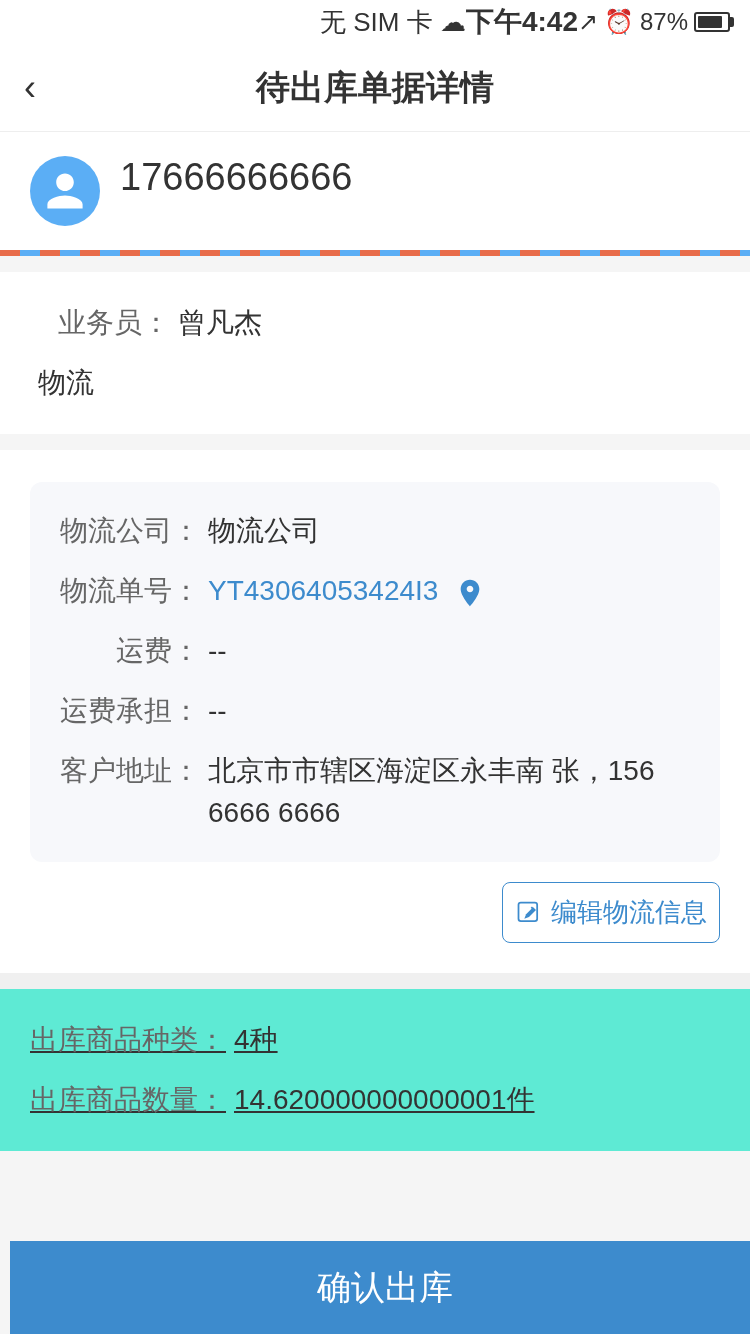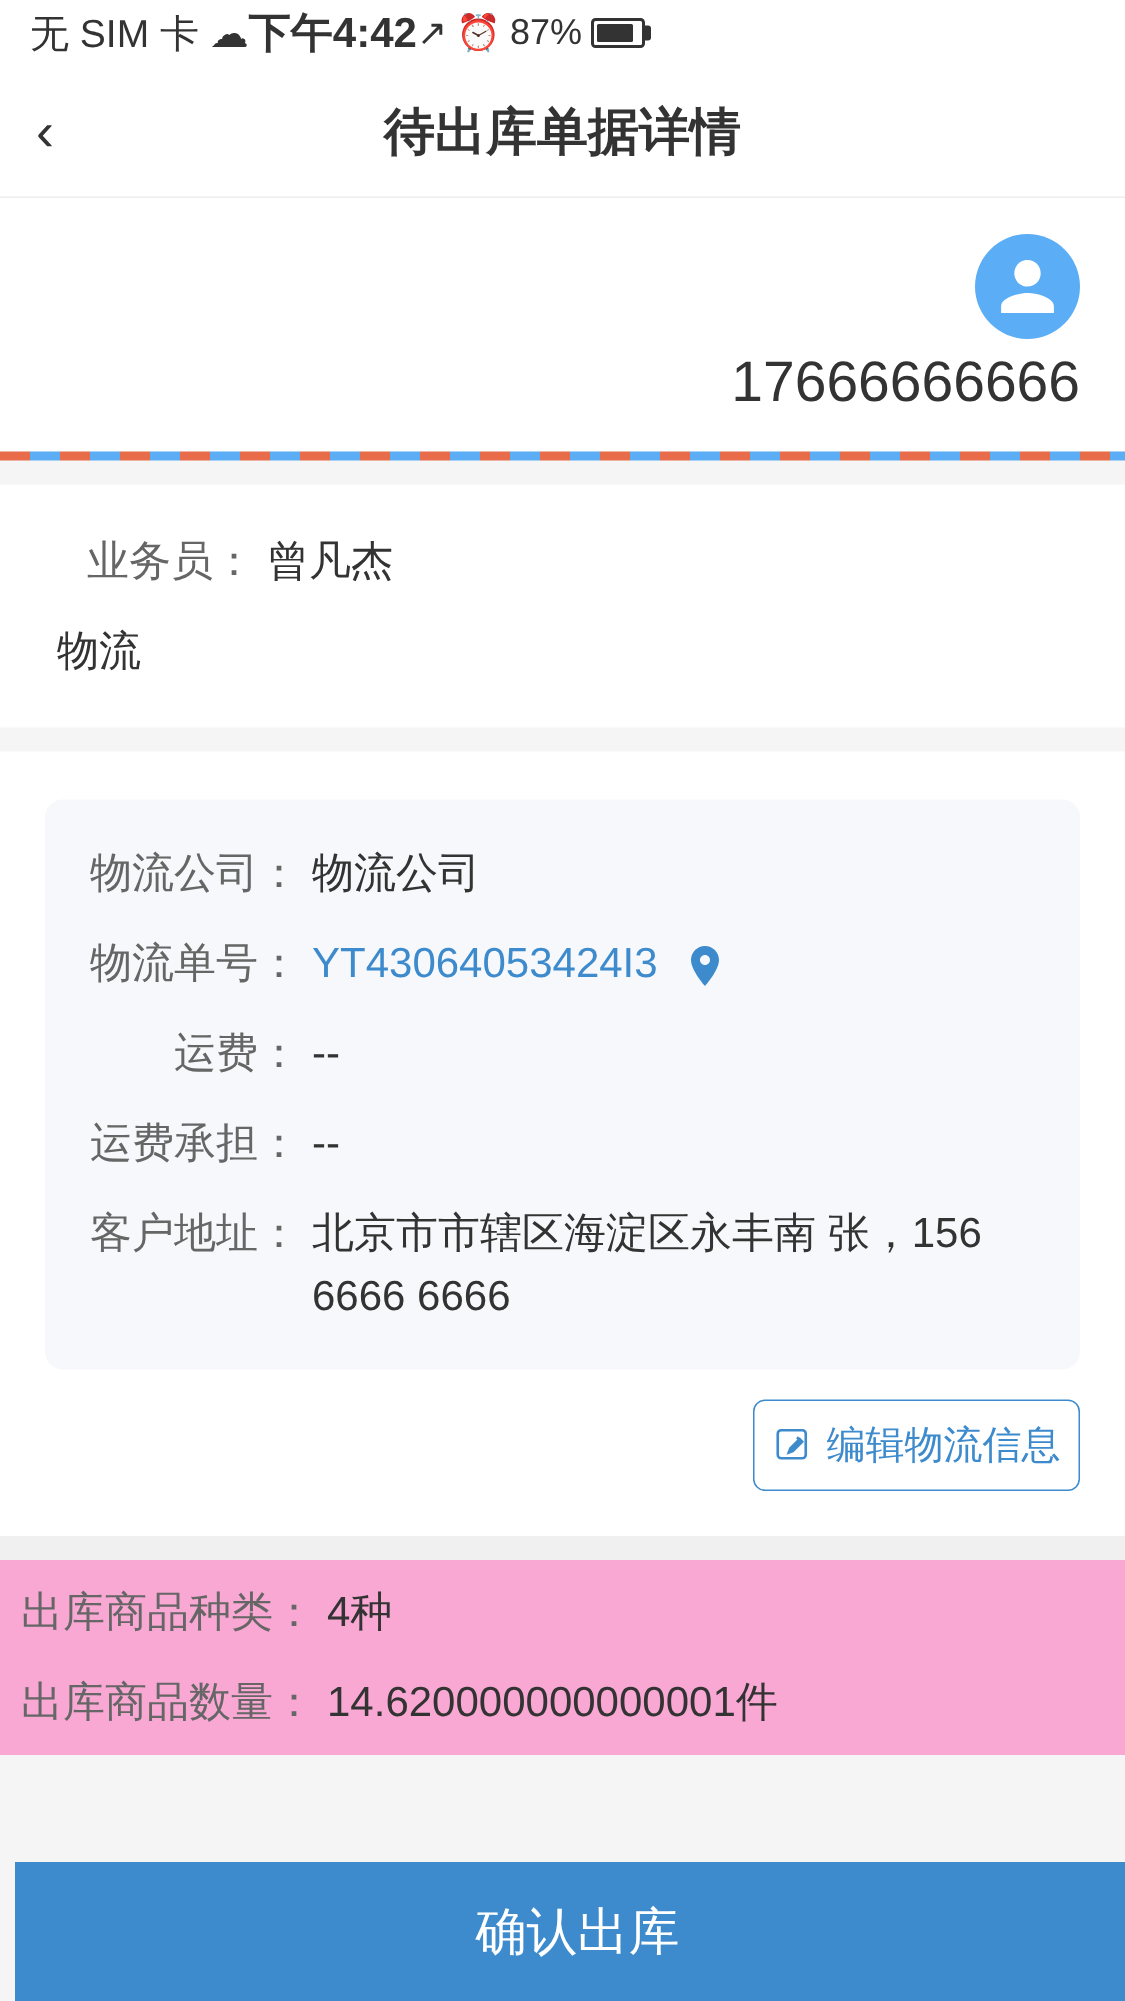--- a/index.html
+++ b/index.html
@@ -13,21 +13,21 @@
       color: #333;
     }
 
     
     .status-bar {
       width: 750px;
       height: 44px;
       background: #fff;
       display: flex;
       align-items: center;
-      justify-content: flex-start;
+      justify-content: flex-end;
       padding: 0 20px;
       font-size: 26px;
       font-weight: 500;
     }
     .status-left { display: flex; align-items: center; gap: 8px; }
     .status-center { font-size: 28px; font-weight: 600; }
     .status-right { display: flex; align-items: center; gap: 6px; font-size: 24px; }
 
     
     .nav-bar {
@@ -51,23 +51,22 @@
       font-size: 34px;
       font-weight: 600;
       color: #333;
     }
 
     
     .customer-header {
       background: #fff;
       padding: 24px 30px;
       display: flex;
-      align-items: flex-end;
-      gap: 8px;
-      flex-direction: column;
+      align-items: flex-start;
+      gap: 20px;
     }
     .customer-avatar {
       width: 70px;
       height: 70px;
       border-radius: 50%;
       background: #5baef5;
       display: flex;
       align-items: center;
       justify-content: center;
       flex-shrink: 0;
@@ -144,22 +143,23 @@
     }
 
     
     .separator {
       height: 16px;
       background: #f0f0f0;
     }
 
     
     .product-section {
-      background: #f9a8d4;
-      padding: 14px;
+      background: #5eead4;
+      padding: 30px;
+      text-decoration: underline;
     }
 
     
     .detail-btn-row {
       display: flex;
       justify-content: flex-end;
       margin-top: 20px;
     }
     .detail-btn {
       border: 1.5px solid #3d8bcd;

